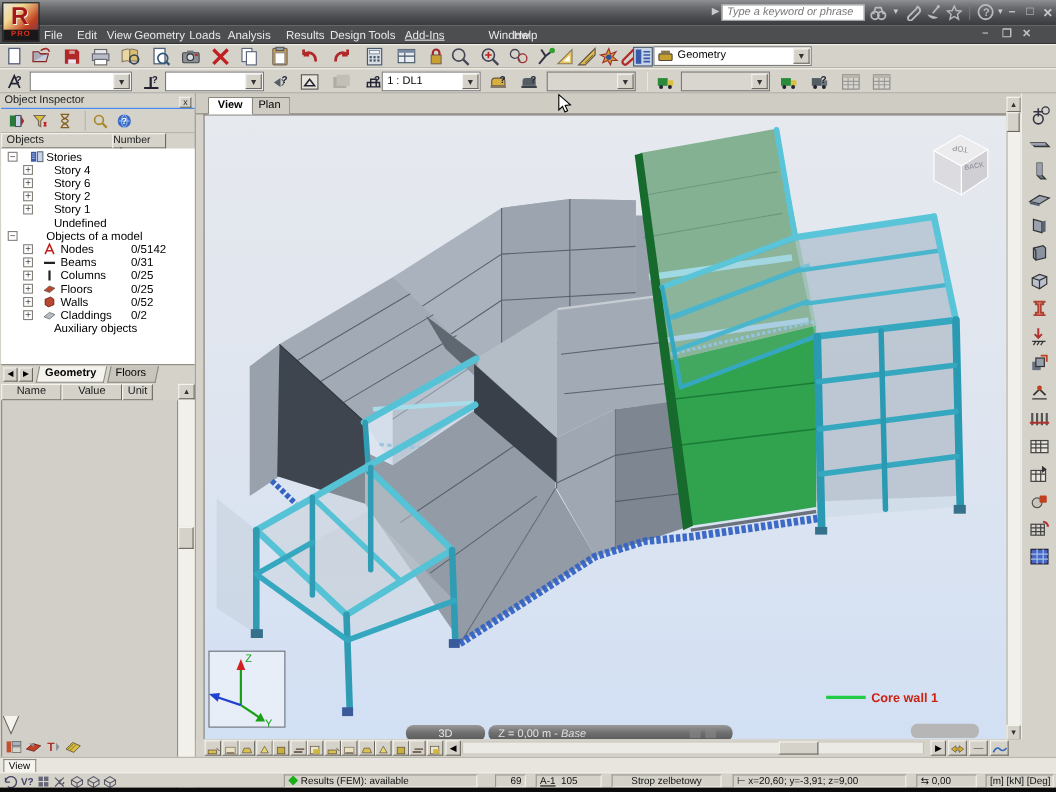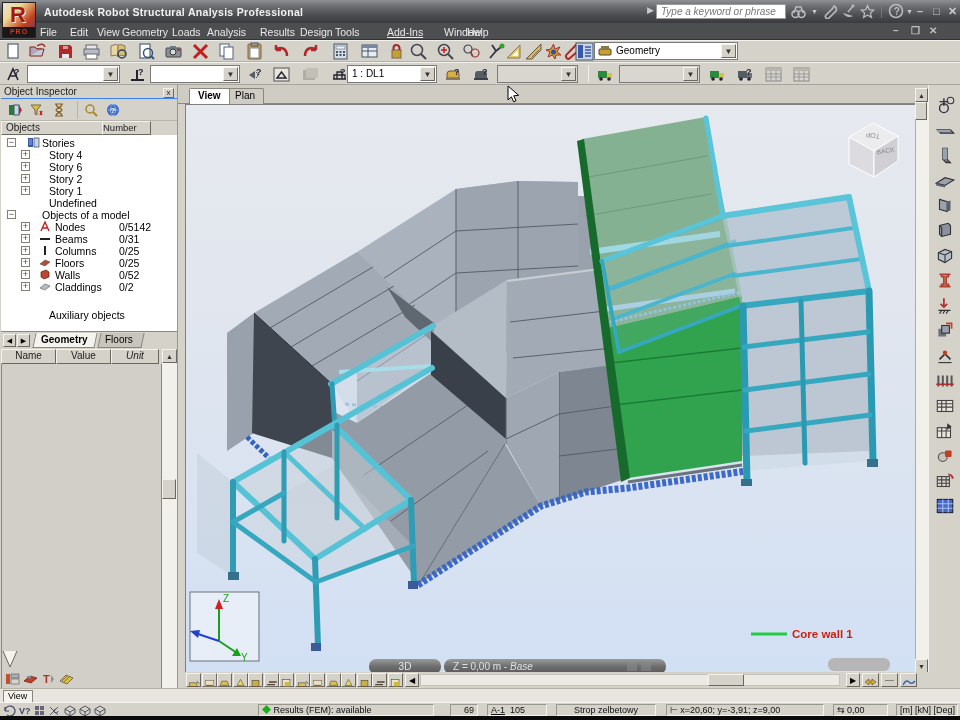--- a/index.html
+++ b/index.html
@@ -63,21 +63,20 @@
 #brow { left:178px; top:672px; width:782px; height:16px; background:#d5d2ca; }
 #tabbar { left:0; top:688px; width:960px; height:14px; background:#e8e5de; border-top:1px solid #b5b2aa; }
 #statusbar { left:0; top:702px; width:960px; height:14px; background:#d5d2ca; border-top:1px solid #f5f3ee; font-size:9px; color:#111; }
 #blackstrip { left:0; top:716px; width:960px; height:4px; background:#0a0a0a; }
 .seg { position:absolute; top:1px; height:12px; border:1px solid; border-color:#9a978f #f5f3ee #f5f3ee #9a978f; font-size:9px; padding:0 3px; line-height:11px; white-space:nowrap; }
 </style>
 </head>
 <body>
 <div id="app">
   <div id="titlebar" class="abs">
-    <div id="titletext" class="abs">Autodesk Robot Structural Analysis Professional</div>
     <div class="abs tbico" style="left:647px;top:5px;font-size:9px;">▶</div>
     <div id="search" class="abs">Type a keyword or phrase</div>
     <span class="abs" style="left:790px;top:4px;"><svg width="17" height="15" viewBox="0 0 17 15">
           <path d="M2 10 a3.5 3.5 0 1 0 7 0 a3.5 3.5 0 1 0 -7 0 M8 10 a3.5 3.5 0 1 0 7 0 a3.5 3.5 0 1 0 -7 0 M4 9 L6 3 h5 l2 6" fill="none" stroke="#b9babd" stroke-width="1.6"></path>
         </svg></span>
     <div class="abs tbico" style="left:811px;top:8px;font-size:7px;">▼</div>
     <span class="abs" style="left:823px;top:4px;"><svg width="15" height="15" viewBox="0 0 15 15">
           <path d="M11 2 a3.5 3.5 0 0 1 2 5 L6 14 a2 2 0 0 1 -3 -3 L10 4 Z" fill="none" stroke="#b9babd" stroke-width="1.7"></path>
         </svg></span>
     <span class="abs" style="left:841px;top:4px;"><svg width="16" height="15" viewBox="0 0 16 15">
@@ -105,21 +104,21 @@
   <div id="menubar" class="abs">
     <div class="mi" style="left:40px;">File</div>
     <div class="mi" style="left:70px;">Edit</div>
     <div class="mi" style="left:97px;">View</div>
     <div class="mi" style="left:122px;">Geometry</div>
     <div class="mi" style="left:172px;">Loads</div>
     <div class="mi" style="left:207px;">Analysis</div>
     <div class="mi" style="left:260px;">Results</div>
     <div class="mi" style="left:300px;">Design</div>
     <div class="mi" style="left:335px;">Tools</div>
-    <div class="mi" style="left:387px;text-decoration:underline;">Add-Ins</div>
+    <div class="mi" style="left:368px;text-decoration:underline;">Add-Ins</div>
     <div class="mi" style="left:425px;margin-left:19px;">Window</div>
     <div class="mi" style="left:467px;">Help</div>
     <div class="mwb" style="left:893px;">–</div>
     <div class="mwb" style="left:911px;">❐</div>
     <div class="mwb" style="left:929px;">✕</div>
   </div>
   <div id="tb1" class="abs">
       <span class="ico" style="left:4px;top:1px;"><svg viewBox="0 0 19 19">
           <rect x="4" y="2" width="10" height="14" fill="#fff" stroke="#55617a" stroke-width="1.2"></rect>
         </svg></span>
@@ -445,36 +444,36 @@
           <span class="cnt" style="top:0;">0/52</span>
         </div>
         <div class="trow" style="left:0;top:146px;width:176px;">
           <span class="exp" style="left:20px;top:1px;">+</span>
           <span style="position:absolute;left:38px;top:0px;"><svg width="12" height="11" viewBox="0 0 12 11">
               <path d="M1 7 L6 3 L11 5 L6 9 Z" fill="#b8bcc4" stroke="#555" stroke-width="0.6"></path>
             </svg></span>
           <span style="position:absolute;left:54px;top:0;">Claddings</span>
           <span class="cnt" style="top:0;">0/2</span>
         </div>
-        <div class="trow" style="left:0;top:158px;width:176px;margin-top:16px;">
+        <div class="trow" style="left:0;top:158px;width:176px;">
           <span style="position:absolute;left:48px;top:0;">Auxiliary objects</span>
         </div>
   </div>
   <div id="ptabs" class="abs">
     <span class="abs" style="left:2px;top:2px;width:13px;height:13px;background:#d5d2ca;border:1px solid;border-color:#f5f3ee #6a675f #6a675f #f5f3ee;font-size:7px;text-align:center;line-height:12px;">◀</span>
     <span class="abs" style="left:16px;top:2px;width:13px;height:13px;background:#d5d2ca;border:1px solid;border-color:#f5f3ee #6a675f #6a675f #f5f3ee;font-size:7px;text-align:center;line-height:12px;">▶</span>
     <span class="abs" style="left:33px;top:1px;width:62px;height:15px;background:#f5f3ee;border:1px solid #8a877f;border-top:none;transform:skewX(-12deg);"></span>
     <span class="abs" style="left:40px;top:2px;font-size:10px;font-weight:bold;">Geometry</span>
     <span class="abs" style="left:98px;top:1px;width:44px;height:15px;background:#c8c5bd;border:1px solid #8a877f;border-top:none;transform:skewX(-12deg);"></span>
     <span class="abs" style="left:104px;top:2px;font-size:10px;">Floors</span>
   </div>
   <div id="pgridhead" class="abs">
     <span class="hcell" style="left:0;width:55px;height:15px;text-align:center;">Name</span>
     <span class="hcell" style="left:55px;width:55px;height:15px;text-align:center;">Value</span>
-    <span class="hcell" style="left:110px;width:48px;height:15px;text-align:center;font-style:italic;">Unit</span>
+    <span class="hcell" style="left:110px;width:28px;height:15px;text-align:center;">Unit</span>
   </div>
   <div id="pgridbody" class="abs"></div>
   <div id="pscroll" class="abs">
     <div class="sbtn" style="left:0;top:0;width:15px;">▲</div>
     <div class="abs" style="left:0;top:130px;width:14px;height:20px;background:#d5d2ca;border:1px solid;border-color:#f5f3ee #6a675f #6a675f #f5f3ee;"></div>
 
   </div>
   <div class="abs" style="left:2px;top:566px;width:30px;height:17px;">
     <svg width="30" height="17">
           <path d="M1 0 L8 16 L15 0" fill="#f5f3ee" stroke="#6a675f" stroke-width="1"></path>

